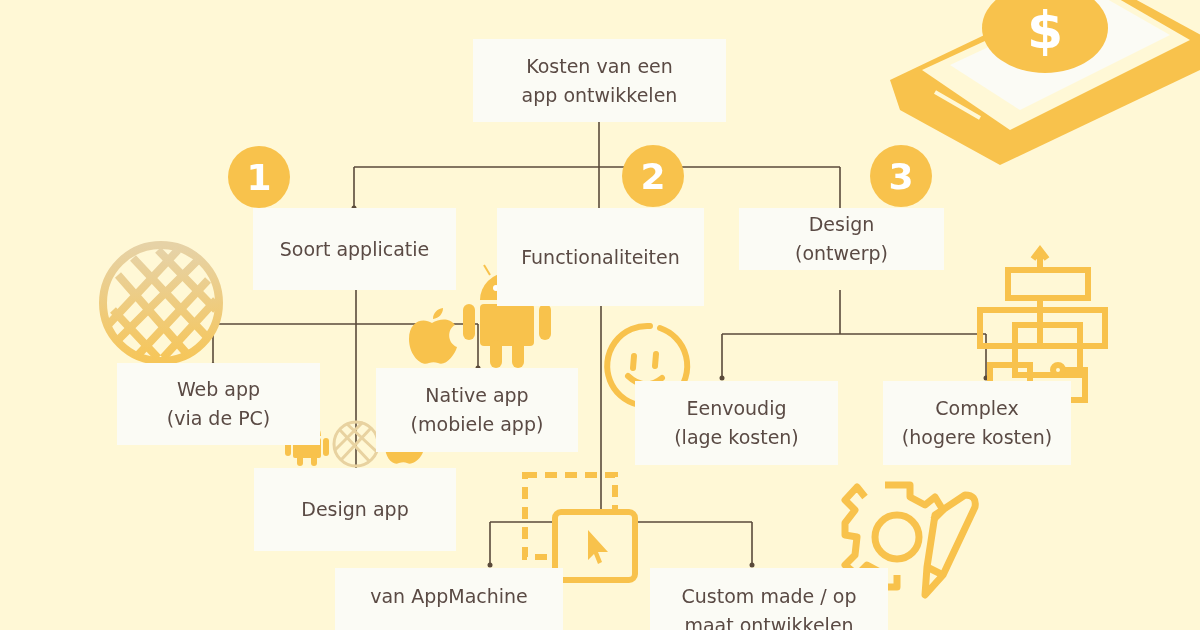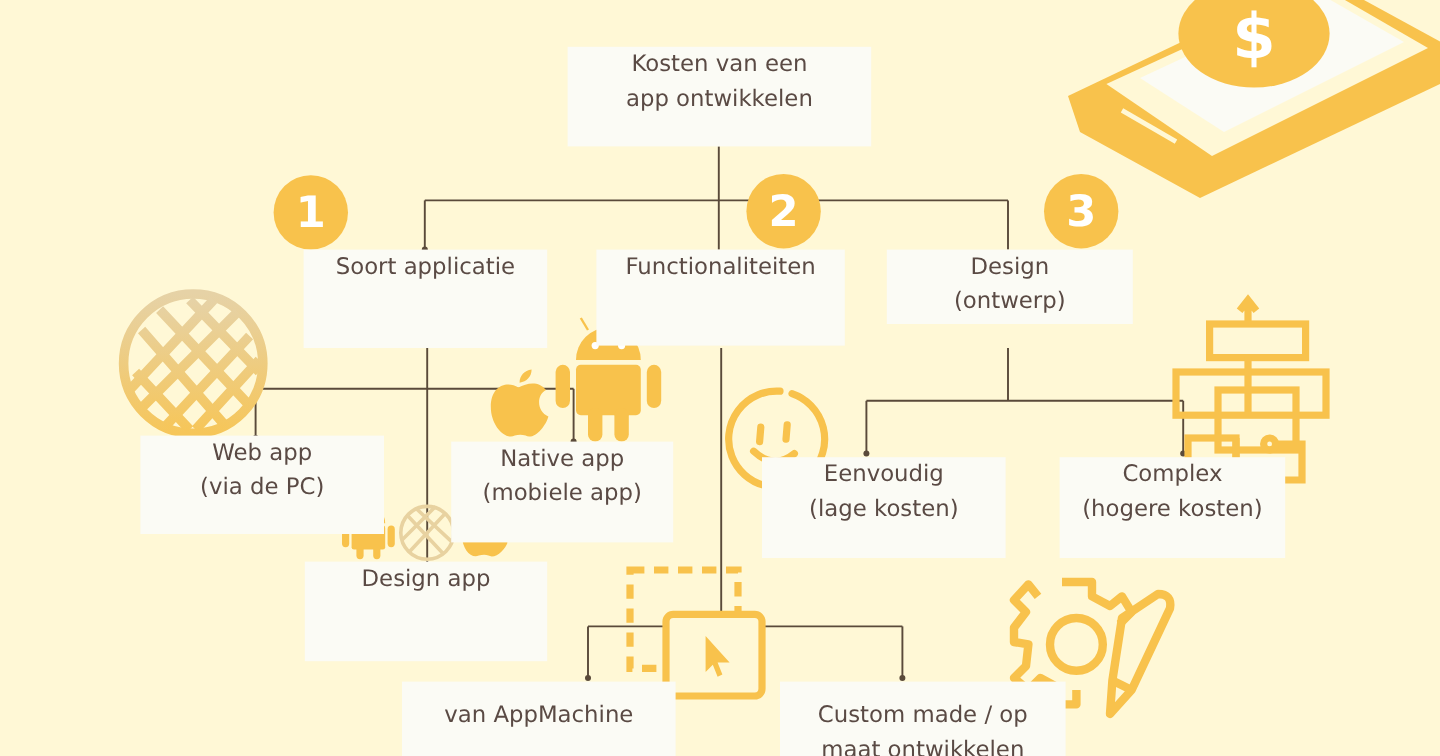--- a/index.html
+++ b/index.html
@@ -1,17 +1,17 @@
 <!DOCTYPE html>
 <html><head>
 <meta charset="utf-8">
 <style>
   html,body{margin:0;padding:0;}
   body{width:1200px;height:630px;overflow:hidden;background:#fff8d6;position:relative;font-family:"DejaVu Sans","Liberation Sans",sans-serif;}
-  .box{position:absolute;background:#fbfbf5;color:#5a4a44;font-size:19px;line-height:29px;text-align:center;display:flex;align-items:center;justify-content:flex-start;flex-direction:column;}
+  .box{position:absolute;background:#fbfbf5;color:#5a4a44;font-size:19px;line-height:29px;text-align:center;display:flex;align-items:center;justify-content:center;flex-direction:column;}
   .box span{display:block;white-space:nowrap;}
   svg.lines{position:absolute;left:0;top:0;}
   .num{position:absolute;width:62px;height:62px;border-radius:50%;background:#f8c24c;color:#fff;font-weight:bold;font-size:36px;display:flex;align-items:center;justify-content:center;}
   .icon{position:absolute;}
 </style>
 </head>
 <body>
 
 <svg class="lines" width="1200" height="630">
   <g stroke="#5a4a3a" stroke-width="1.6" fill="none">
@@ -145,33 +145,33 @@
 <div class="num" style="left:870px;top:145px">3</div>
 
 <div class="box" style="left:473px;top:39px;width:253px;height:83px">
   <span>Kosten van een</span>
   <span>app ontwikkelen</span>
 </div>
 
 <div class="box" style="left:253px;top:208px;width:203px;height:82px">
   <span>Soort applicatie</span>
 </div>
-<div class="box" style="left:497px;top:208px;width:207px;height:80px">
+<div class="box" style="left:497px;top:208px;width:207px;height:98px">
   <span>Functionaliteiten</span>
 </div>
 <div class="box" style="left:739px;top:208px;width:205px;height:62px">
   <span>Design</span>
   <span>(ontwerp)</span>
 </div>
 
 <div class="box" style="left:117px;top:363px;width:203px;height:82px">
   <span>Web app</span>
   <span>(via de PC)</span>
 </div>
-<div class="box" style="left:376px;top:368px;width:185px;height:84px">
+<div class="box" style="left:376px;top:368px;width:202px;height:84px">
   <span>Native app</span>
   <span>(mobiele app)</span>
 </div>
 <div class="box" style="left:254px;top:468px;width:202px;height:83px">
   <span>Design app</span>
 </div>
 
 <div class="box" style="left:335px;top:568px;width:228px;height:90px;justify-content:flex-start;padding-top:14px;box-sizing:border-box">
   <span>van AppMachine</span>
 </div>

